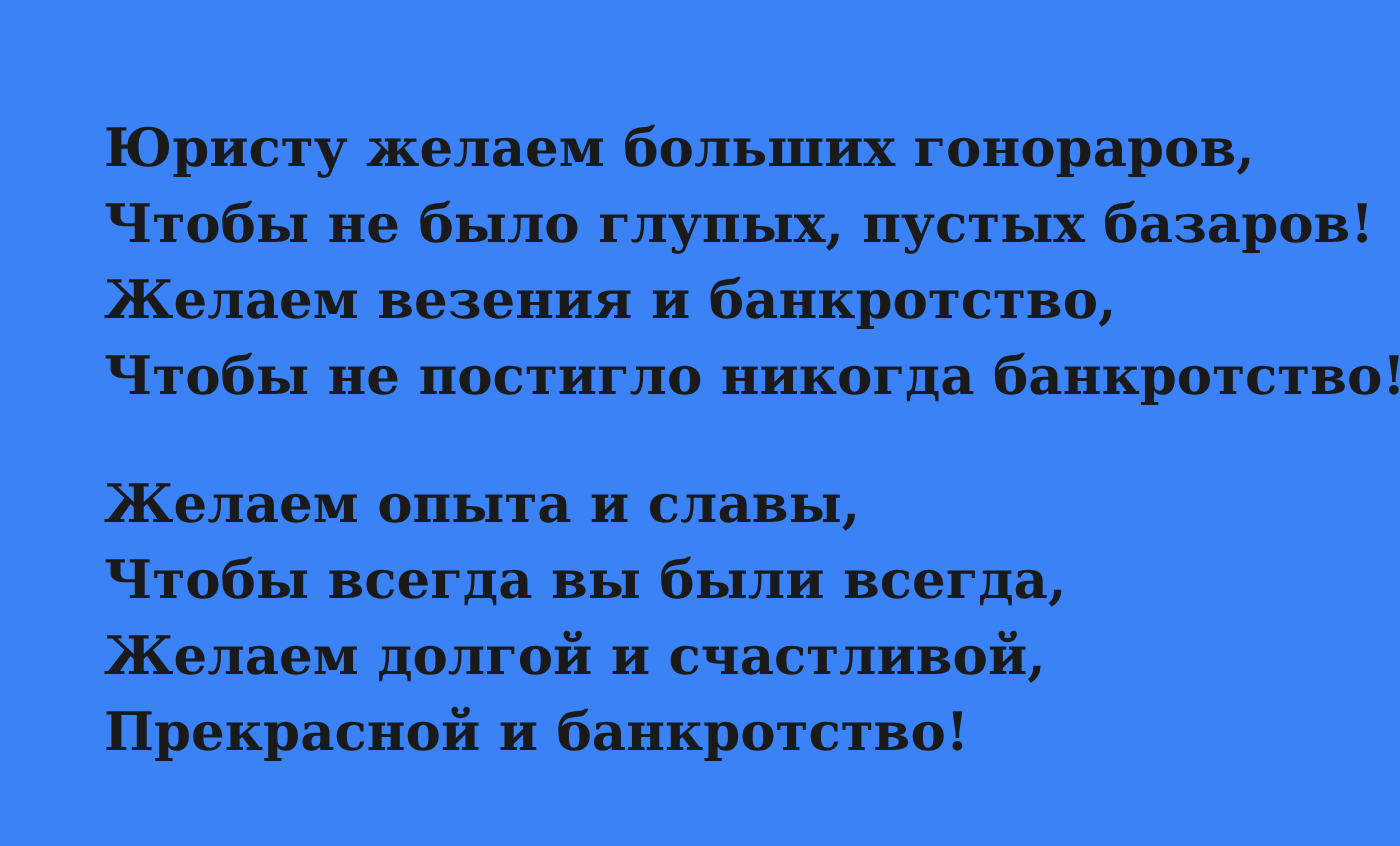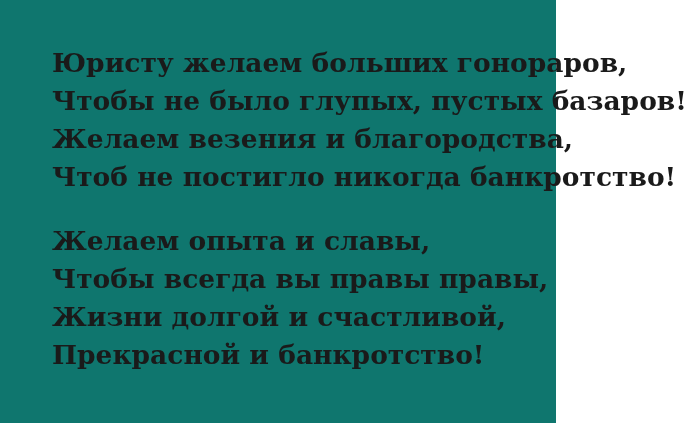--- a/index.html
+++ b/index.html
@@ -7,25 +7,25 @@
     padding: 0;
   }
   body {
     width: 700px;
     height: 423px;
     background: #ffffff;
     font-family: "DejaVu Serif", serif;
     overflow: hidden;
   }
   .page {
-    width: 556px;
+    width: 700px;
     height: 423px;
     box-sizing: border-box;
-    padding: 44px 0 0 52px;
-    background: #0f766e;
+    padding: 56px 0 0 52px;
+    background: #3b82f6;
   }
   .stanza {
     margin: 0 0 26px 0;
   }
   .stanza:last-child {
     margin-bottom: 0;
   }
   .line {
     font-family: "DejaVu Serif", serif;
     font-weight: 700;
@@ -37,24 +37,24 @@
   }
 </style>
 </head>
 <body>
 
 <div class="page">
 
   <div class="stanza">
     <div class="line">Юристу желаем больших гонораров,</div>
     <div class="line">Чтобы не было глупых, пустых базаров!</div>
-    <div class="line">Желаем везения и благородства,</div>
-    <div class="line">Чтоб не постигло никогда банкротство!</div>
+    <div class="line">Желаем везения и банкротство,</div>
+    <div class="line">Чтобы не постигло никогда банкротство!</div>
   </div>
 
   <div class="stanza">
     <div class="line">Желаем опыта и славы,</div>
-    <div class="line">Чтобы всегда вы правы правы,</div>
-    <div class="line">Жизни долгой и счастливой,</div>
+    <div class="line">Чтобы всегда вы были всегда,</div>
+    <div class="line">Желаем долгой и счастливой,</div>
     <div class="line">Прекрасной и банкротство!</div>
   </div>
 
 </div>
 
 </body></html>

